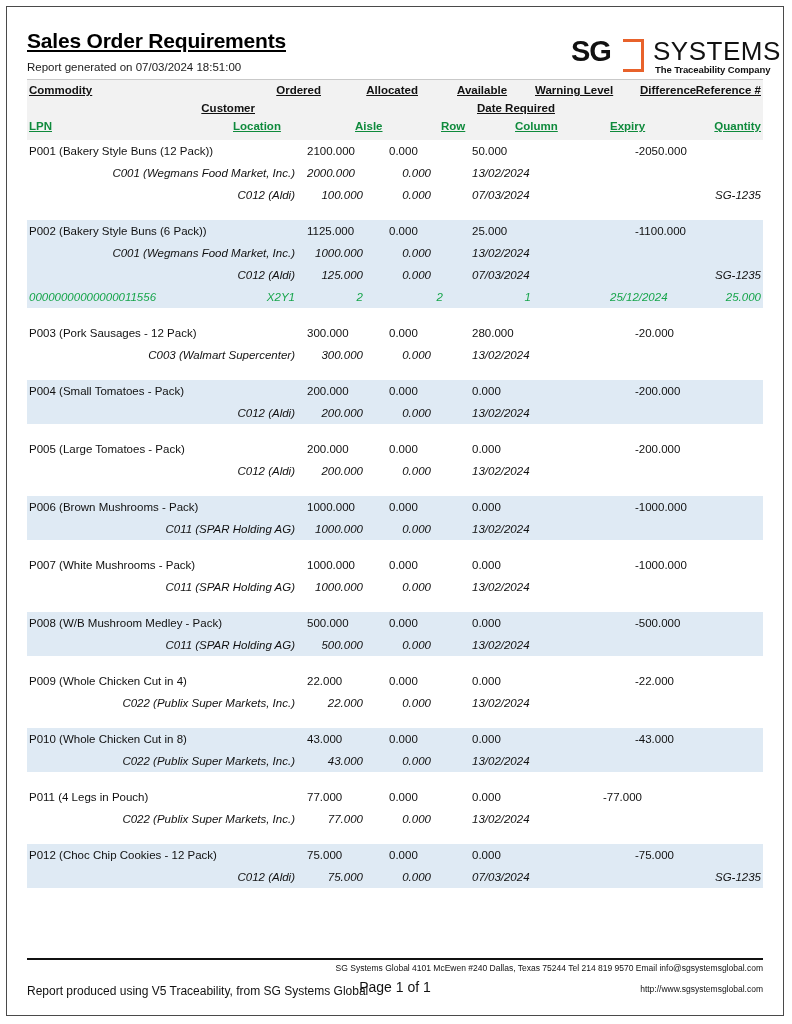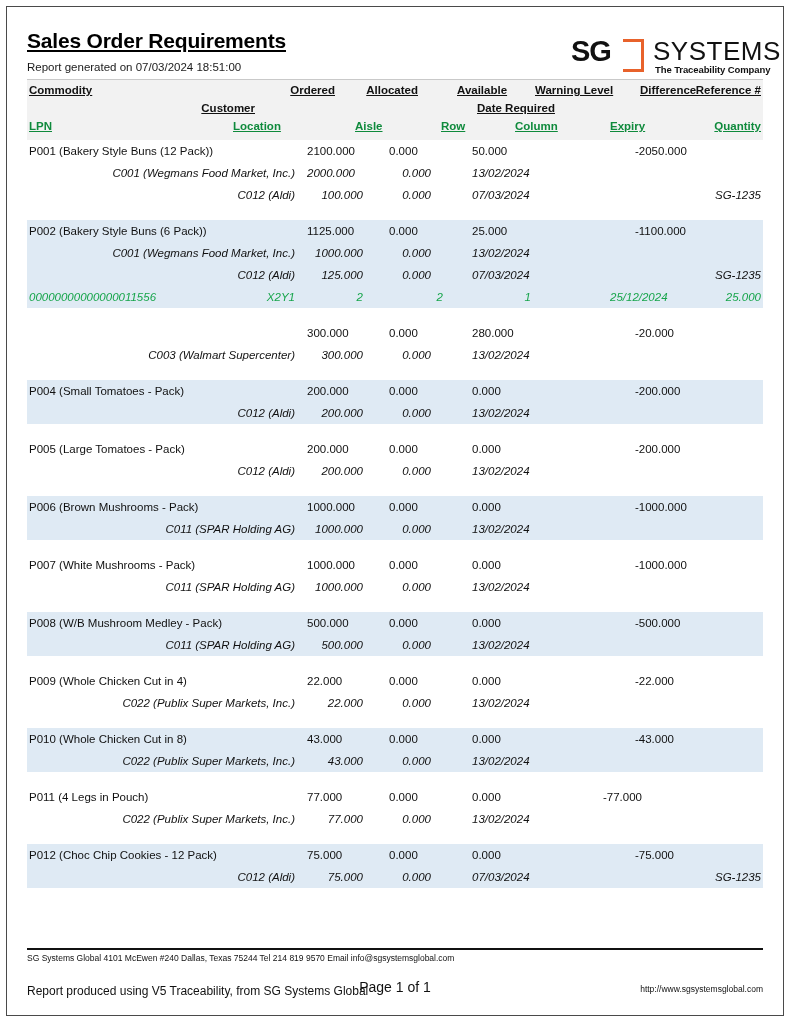--- a/index.html
+++ b/index.html
@@ -160,43 +160,43 @@
     white-space: nowrap;
     line-height: 22px;
   }
   .cell.ital { font-style: italic; }
   .cell.green { color: #17a54b; font-style: italic; }
 
   
   .c-commodity { left: 2px; }
   .c-customer  { right: 508px; text-align: right; }
   .c-lpn       { left: 2px; }
-  .c-ordered   { right: 428px; }
+  .c-ordered   { right: 442px; }
   .c-allocated { right: 345px; }
   .c-available { left: 430px; }
   .c-warning   { left: 508px; }
   .c-difference{ left: 613px; }
   .c-reference { right: 2px; }
 
   
   .footer {
     position: absolute;
     left: 20px;
     right: 20px;
     bottom: 16px;
   }
   .footer-rule {
     border-top: 2px solid #111;
     margin-bottom: 3px;
   }
   .footer-addr {
-    text-align: left;
+    text-align: right;
     font-size: 8.5px;
     color: #111;
-    margin-bottom: 16px;
+    margin-bottom: 6px;
     white-space: nowrap;
   }
   .footer-bottom {
     position: relative;
     height: 20px;
   }
   .footer-left {
     position: absolute;
     left: 0;
     top: 5px;
@@ -323,20 +323,21 @@
             <span class="cell green" style="left:300px;width:36px;text-align:right">2</span>
             <span class="cell green" style="left:380px;width:36px;text-align:right">2</span>
             <span class="cell green" style="left:468px;width:36px;text-align:right">1</span>
             <span class="cell green" style="left:583px">25/12/2024</span>
             <span class="cell green" style="right:2px">25.000</span>
           </div>
         </div>
         <div class="grp spacer"></div>
         <div class="grp">
           <div class="row">
+            <span class="cell " style="left:2px">P003 (Pork Sausages - 12 Pack)</span>
             <span class="cell " style="left:280px">300.000</span>
             <span class="cell " style="left:362px">0.000</span>
             <span class="cell " style="left:445px">280.000</span>
             <span class="cell " style="left:508px"></span>
             <span class="cell " style="left:608px">-20.000</span>
             <span class="cell " style="right:2px"></span>
           </div>
           <div class="row">
             <span class="cell ital" style="left:0px;width:268px;text-align:right">C003 (Walmart Supercenter)</span>
             <span class="cell ital" style="left:280px;width:56px;text-align:right">300.000</span>

